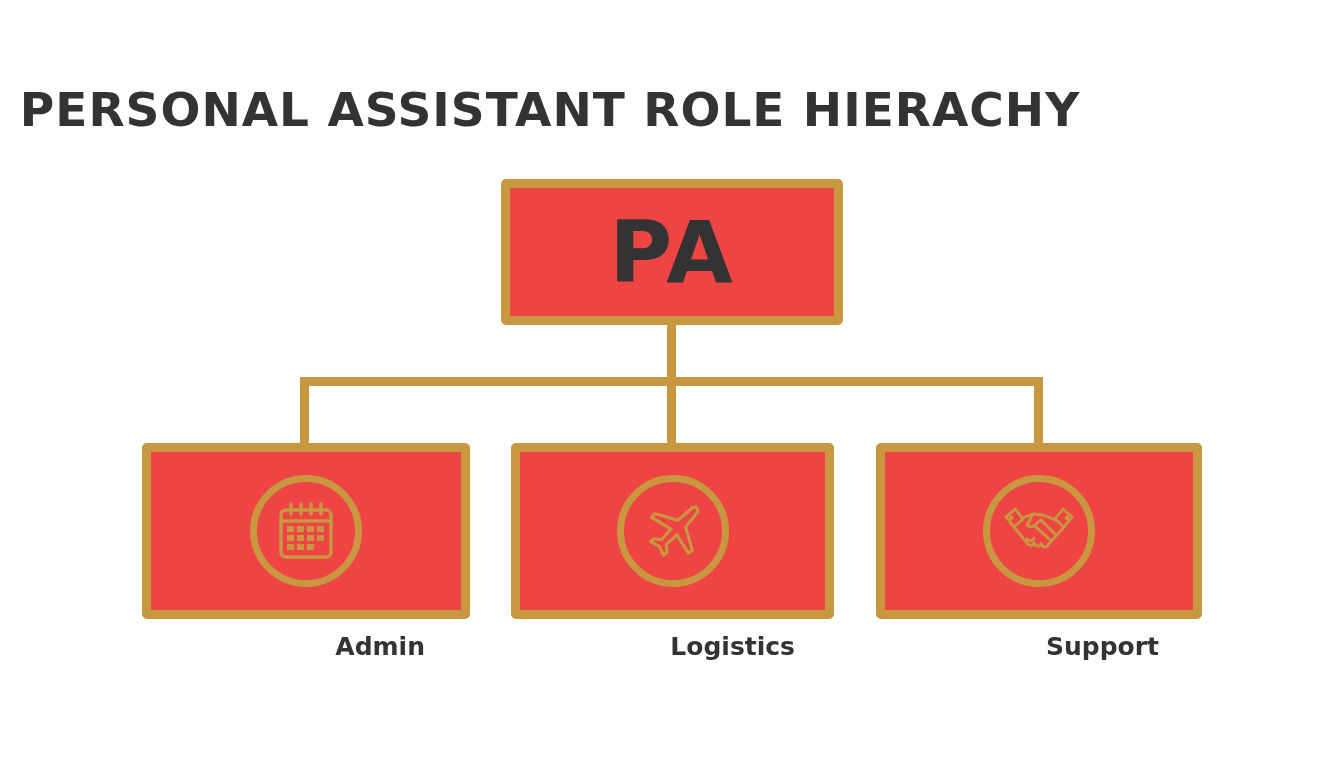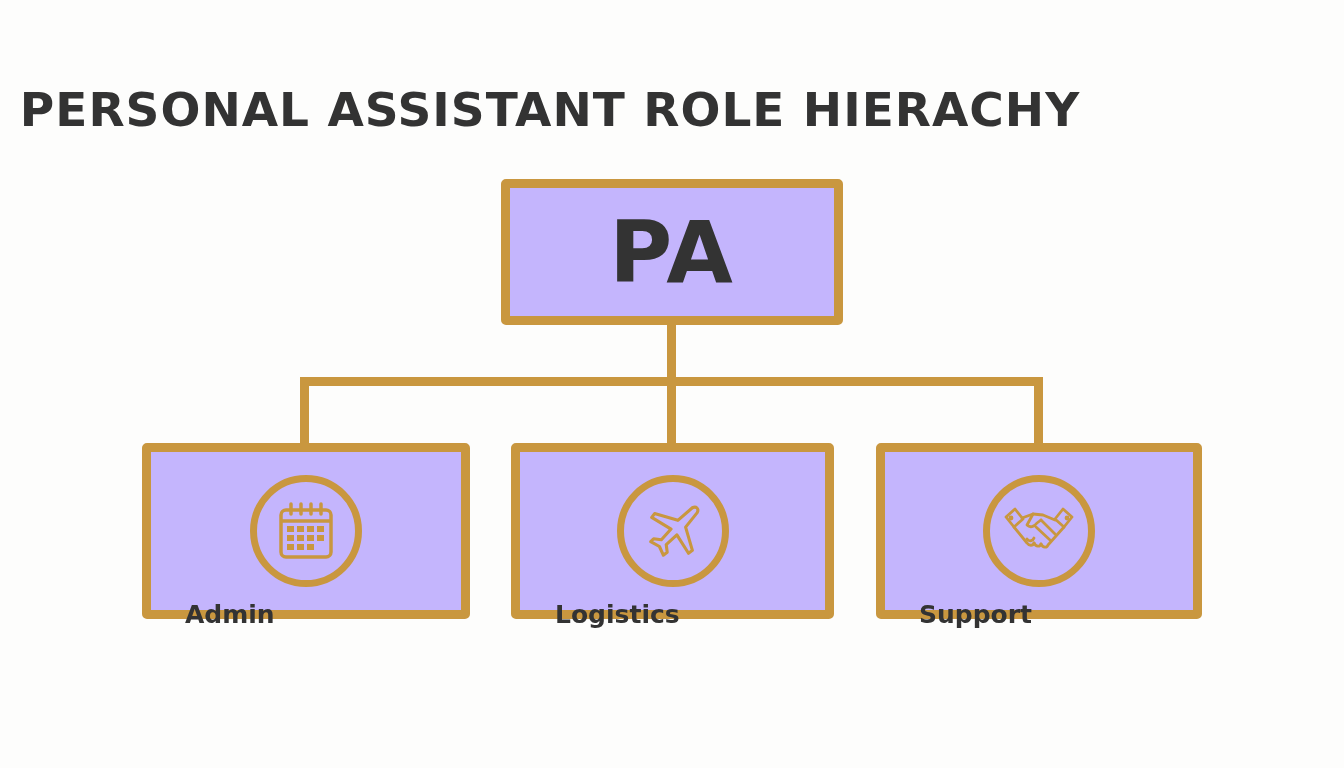--- a/index.html
+++ b/index.html
@@ -8,38 +8,38 @@
     background: #fdfdfc;
     font-family: "DejaVu Sans", "Liberation Sans", sans-serif;
   }
   .title {
     position: absolute; left: 0; top: 80px; width: 1100px; text-align: center;
     font-size: 47px; font-weight: bold; color: #333333; letter-spacing: 1px;
     line-height: 60px;
   }
   .box {
     position: absolute; box-sizing: border-box;
-    border: 9px solid #C9973F; border-radius: 5px; background: #c4b5fd;
+    border: 9px solid #C9973F; border-radius: 5px; background: #ef4444;
   }
   .root-box { left: 501px; top: 179px; width: 342px; height: 146px; }
   .root-label {
     position: absolute; left: 0; right: 0; top: 0; bottom: 0;
     display: flex; align-items: center; justify-content: center;
     font-size: 86px; font-weight: bold; color: #333333; letter-spacing: 2px;
   }
   .line { position: absolute; background: #C9973F; }
   .child-box { top: 443px; height: 176px; }
   .icon-circle {
     position: absolute; width: 112px; height: 112px; box-sizing: border-box;
     border: 7px solid #C9973F; border-radius: 50%;
     left: 50%; top: 50%; transform: translate(-50%, -50%);
     display: flex; align-items: center; justify-content: center;
   }
   .child-label {
-    position: absolute; top: 600px; width: 240px; text-align: left;
+    position: absolute; top: 632px; width: 240px; text-align: right;
     font-size: 25px; font-weight: bold; color: #333333;
   }
 </style>
 </head>
 <body>
 
 <div class="title">PERSONAL ASSISTANT ROLE HIERACHY</div>
 
 <div class="box root-box">
   <div class="root-label">PA</div>

